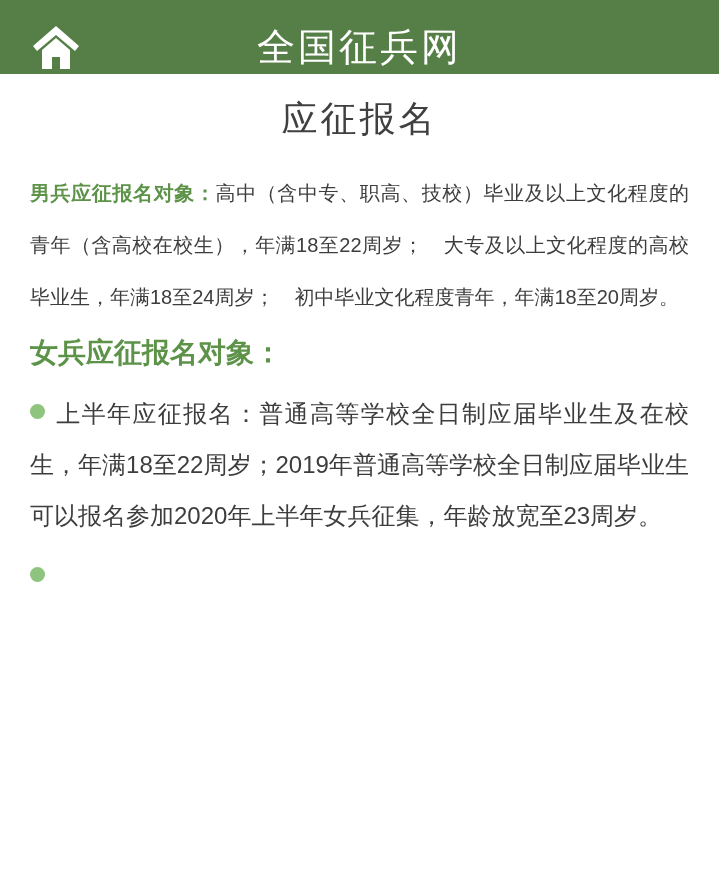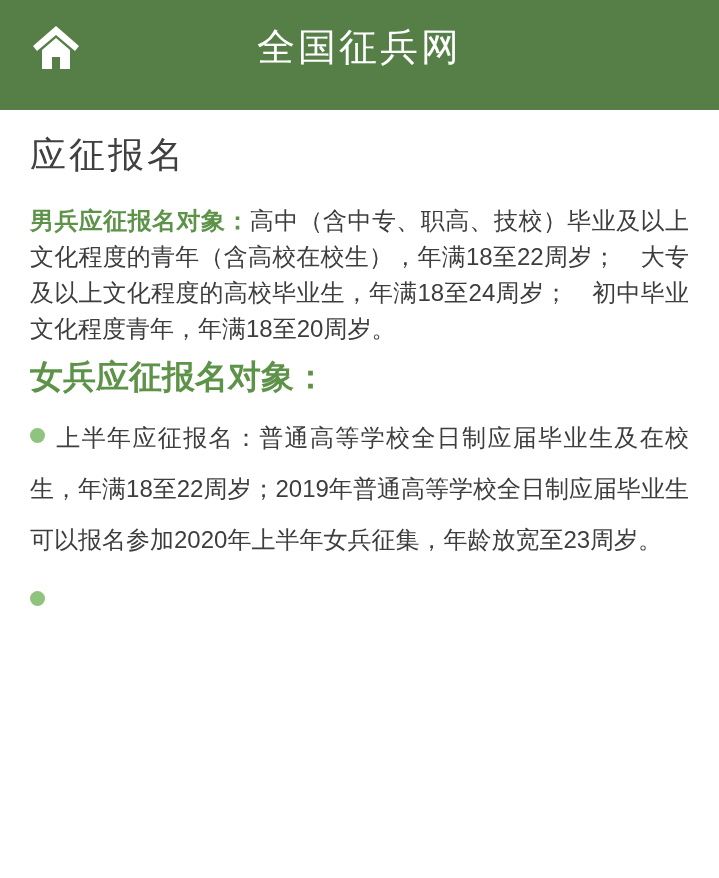--- a/index.html
+++ b/index.html
@@ -11,21 +11,21 @@
   .screen {
     position: relative;
     width: 719px;
     height: 878px;
     background: #ffffff;
     overflow: hidden;
   }
   
   .app-header {
     position: relative;
-    height: 110px;
+    height: 74px;
     background: #567f48;
   }
   .home-btn {
     position: absolute;
     left: 32px;
     top: 25px;
     width: 48px;
     height: 48px;
     cursor: pointer;
   }
@@ -44,36 +44,37 @@
   
   .content {
     padding: 0 30px;
     color: #3d3d3d;
   }
   .page-title {
     margin: 22px 0 0;
     font-size: 36px;
     font-weight: 400;
     color: #404040;
+    text-align: center;
     letter-spacing: 3px;
     line-height: 46px;
   }
   .para {
     margin: 25px 0 0;
-    font-size: 24px;
-    line-height: 36px;
+    font-size: 20px;
+    line-height: 52px;
     text-align: justify;
   }
   .green-lead {
     color: #5d9348;
     font-weight: 700;
   }
   .section-heading {
     margin: 4px 0 0;
-    font-size: 33px;
+    font-size: 28px;
     line-height: 51px;
     color: #5d9348;
     font-weight: 700;
   }
   .bullet-para {
     margin: 10px 0 0;
     font-size: 24px;
     line-height: 51px;
     text-align: justify;
   }

